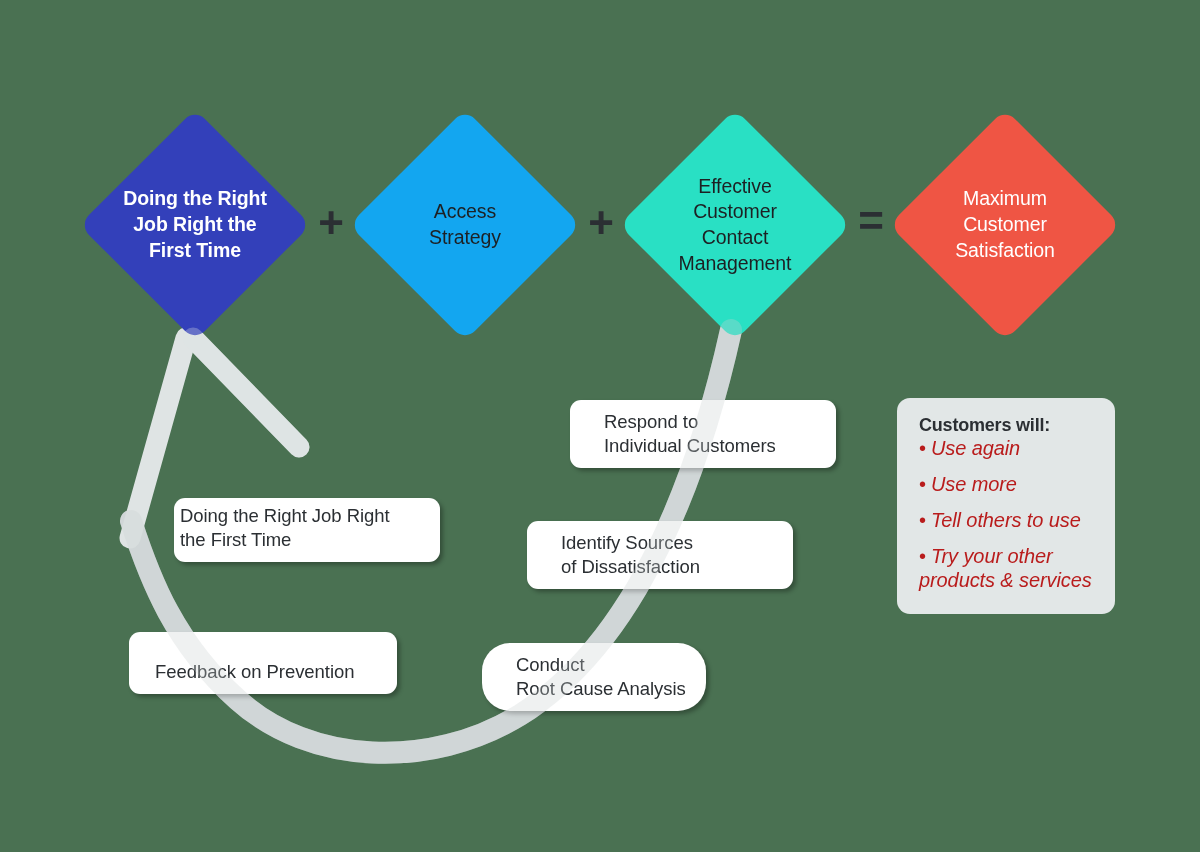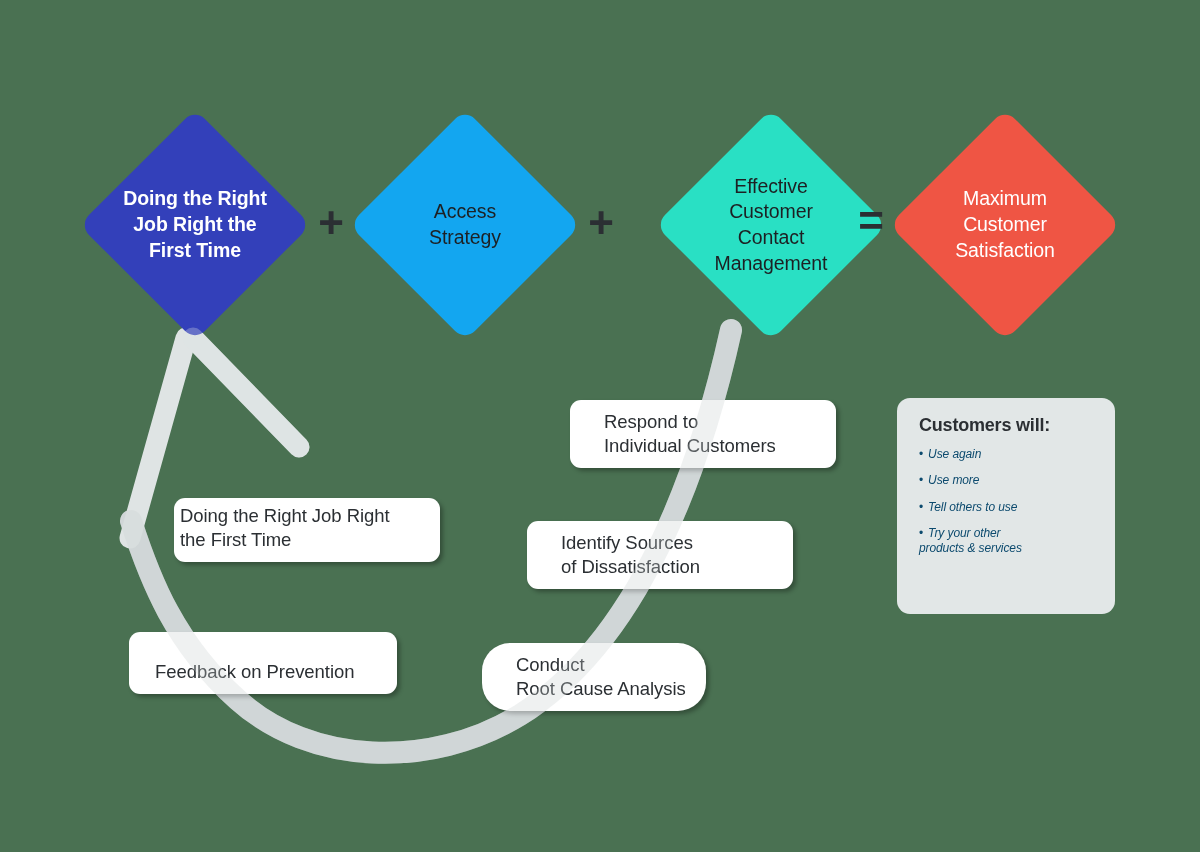--- a/index.html
+++ b/index.html
@@ -116,31 +116,30 @@
     background: #e2e7e7;
     border-radius: 13px;
     box-sizing: border-box;
     padding: 17px 18px 10px 22px;
   }
   #customers-panel .cp-title {
     font-size: 18px;
     font-weight: bold;
     color: #2b2f33;
     letter-spacing: -0.2px;
-    margin-bottom: 11px;
   }
   #customers-panel ul {
     list-style: none;
     margin: 0;
     padding: 0;
   }
   #customers-panel li {
-    font-size: 12px;
+    font-size: 20px;
     font-style: italic;
-    color: #0c4a6e;
+    color: #b91c1c;
     line-height: 1.2;
     margin-bottom: 12px;
     letter-spacing: -0.1px;
     white-space: pre-line;
   }
   #customers-panel li .bul {
     font-style: normal;
     margin-right: 5px;
   }
 </style>
@@ -168,21 +167,21 @@
   </div>
 
   <div class="diamond-wrap" style="left:350px; top:110px;">
     <div class="diamond-shape">
       <div style="background:#13a6f0;"></div>
     </div>
     <div class="diamond-label" style="color:#1d2023;">Access
 Strategy</div>
   </div>
 
-  <div class="diamond-wrap" style="left:656px; top:110px;">
+  <div class="diamond-wrap" style="left:620px; top:110px;">
     <div class="diamond-shape">
       <div style="background:#29e0c4;"></div>
     </div>
     <div class="diamond-label" style="color:#1d2023;">Effective
 Customer
 Contact
 Management</div>
   </div>
 
   <div class="diamond-wrap" style="left:890px; top:110px;">

